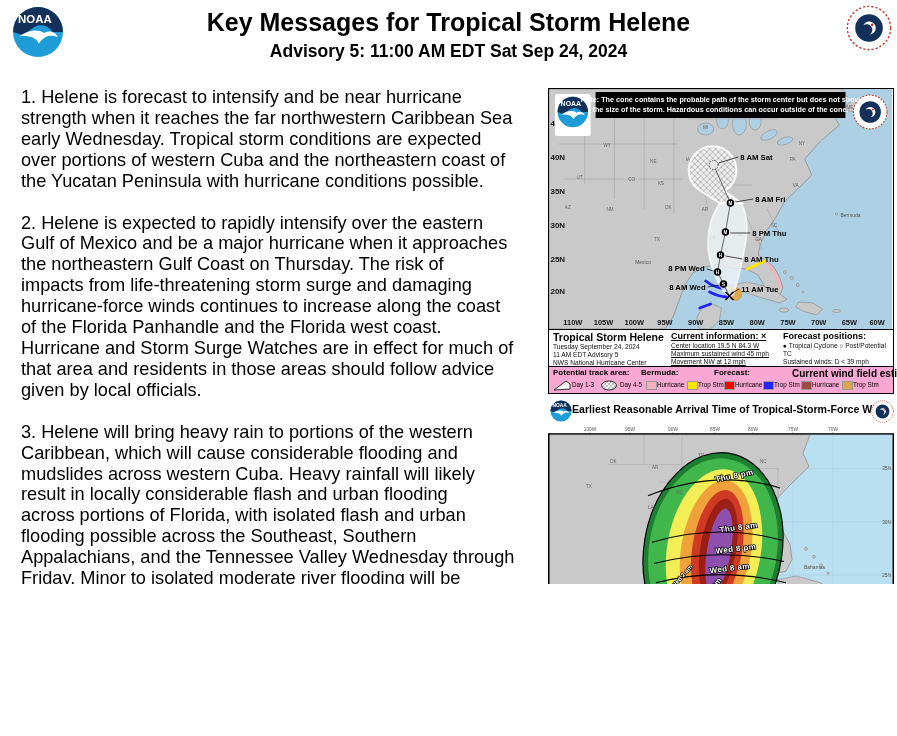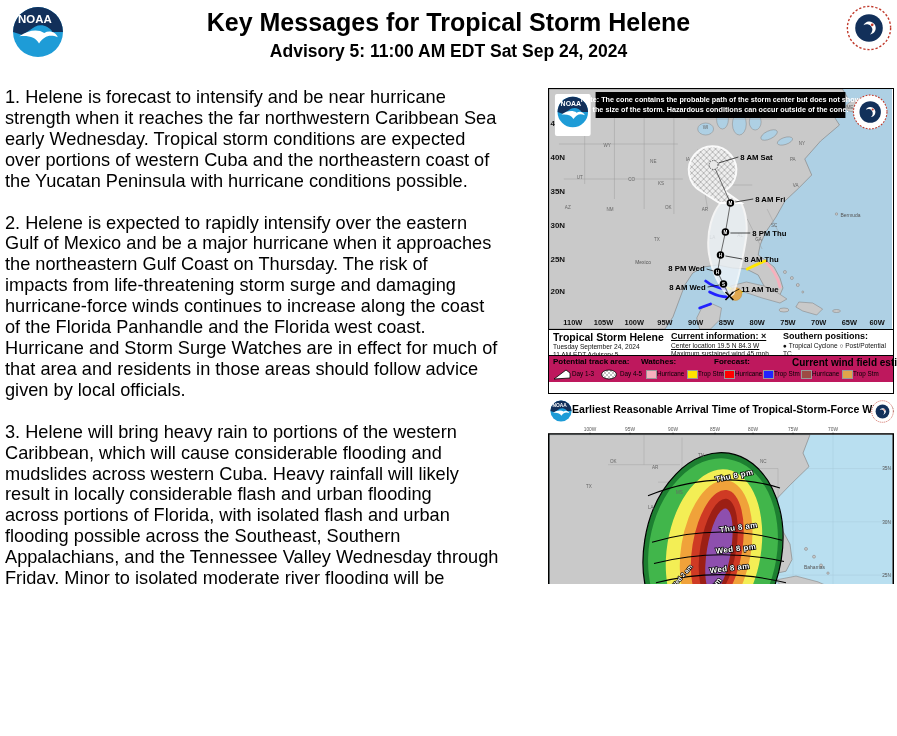--- a/index.html
+++ b/index.html
@@ -7,35 +7,35 @@
         font-family:"Liberation Sans",sans-serif;color:#000;}
   
   .hdr-title{position:absolute;left:0;right:0;top:8px;text-align:center;
              font-size:25px;font-weight:bold;}
   .hdr-sub{position:absolute;left:0;right:0;top:41px;text-align:center;
            font-size:17.5px;font-weight:bold;}
   .logo{position:absolute;}
   
   .messages{position:absolute;left:5px;top:87px;width:524px;
             font-size:18.2px;line-height:20.9px;}
-  .messages p{margin:0 0 21px 0;white-space:pre-line;}
+  .messages p{margin:0 0 21px 16px;white-space:pre-line;}
   
   .cone{position:absolute;left:548px;top:88px;width:346px;height:306px;
         border:1.5px solid #000;box-sizing:border-box;background:#fff;}
   .cone svg.map{display:block;}
   .info-bar{position:absolute;left:0;right:0;top:240px;height:37px;
             border-top:1.5px solid #000;background:#fff;display:flex;}
   .info-bar .c1{width:118px;padding:1px 0 0 4px;}
   .info-bar .c2{width:112px;padding-top:1px;text-decoration:underline;}
   .info-bar .c3{flex:1;padding-top:1px;}
   .info-h1{font-size:10.5px;font-weight:bold;line-height:12px;}
   .info-h2{font-size:9px;font-weight:bold;line-height:11px;}
   .info-s{font-size:6.6px;line-height:8px;color:#111;}
-  .legend-bar{position:absolute;left:0;right:0;top:266px;height:26px;
-              border-top:1.5px solid #000;background:#be185d;font-size:6.3px;text-align:right;}
+  .legend-bar{position:absolute;left:0;right:0;top:277px;height:26px;
+              border-top:1.5px solid #000;background:#f9a8d4;font-size:6.3px;text-align:right;}
   .legend-bar .lh{position:absolute;top:1px;font-size:8px;font-weight:bold;white-space:nowrap;}
   .legend-bar .li{position:absolute;top:14px;white-space:nowrap;}
   .sw{position:absolute;top:14px;width:9px;height:7px;border:0.5px solid #999;}
   
   .arrival{position:absolute;left:548px;top:398px;width:346px;height:314px;box-sizing:border-box;}
   .arr-title{position:relative;height:26px;}
   .arr-title .t{position:absolute;left:24px;right:24px;top:5px;text-align:center;
                 font-size:10.6px;font-weight:bold;white-space:nowrap;}
   .arr-legend{position:absolute;left:0;right:0;top:272px;height:40px;border:1.5px solid #000;
               background:#fdfdfd;box-sizing:border-box;display:flex;}
@@ -282,30 +282,30 @@
         <div class="info-s">11 AM EDT Advisory 5</div>
         <div class="info-s">NWS National Hurricane Center</div>
       </div>
       <div class="c2">
         <div class="info-h2">Current information: ×</div>
         <div class="info-s">Center location 19.5 N 84.3 W</div>
         <div class="info-s">Maximum sustained wind 45 mph</div>
         <div class="info-s">Movement NW at 12 mph</div>
       </div>
       <div class="c3">
-        <div class="info-h2">Southern positions:</div>
+        <div class="info-h2">Forecast positions:</div>
         <div class="info-s">● Tropical Cyclone    ○ Post/Potential TC</div>
         <div class="info-s">Sustained winds:    D &lt; 39 mph</div>
         <div class="info-s">S 39-73 mph   H 74-110 mph   M &gt; 110 mph</div>
       </div>
     </div>
 
     <div class="legend-bar">
       <span class="lh" style="left:4px">Potential track area:</span>
-      <span class="lh" style="left:92px">Watches:</span>
+      <span class="lh" style="left:92px">Bermuda:</span>
       <span class="lh" style="left:165px">Forecast:</span>
       <span class="lh" style="left:243px;font-size:10px">Current wind field estimate:</span>
       <svg class="li" style="left:4px;top:13px" width="18" height="11">
         <polygon points="1,10 13,1 17,4 17,9" fill="#fff" stroke="#000" stroke-width="0.8"></polygon>
       </svg>
       <span class="li" style="left:23px">Day 1-3</span>
       <svg class="li" style="left:52px;top:13px" width="17" height="11">
         <defs>
             <pattern id="hatch2" patternUnits="userSpaceOnUse" width="4" height="4">
           <rect width="4" height="4" fill="#fff"></rect>

